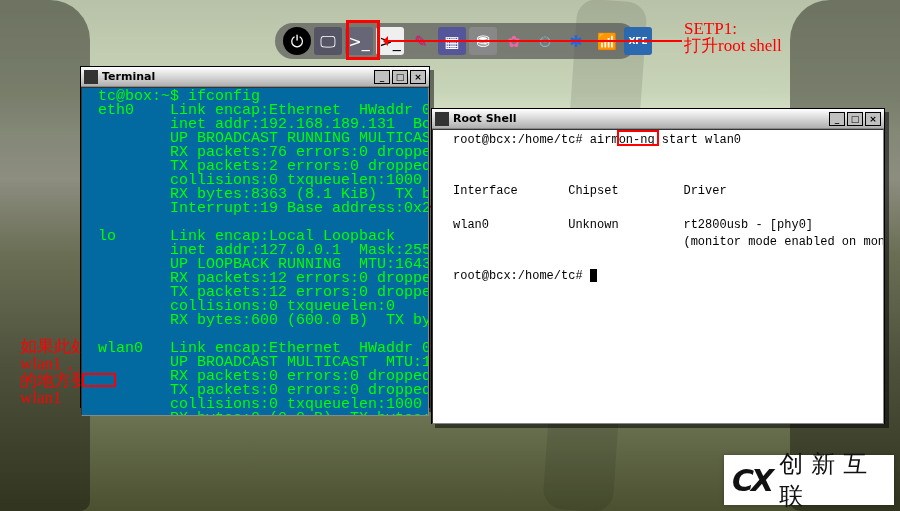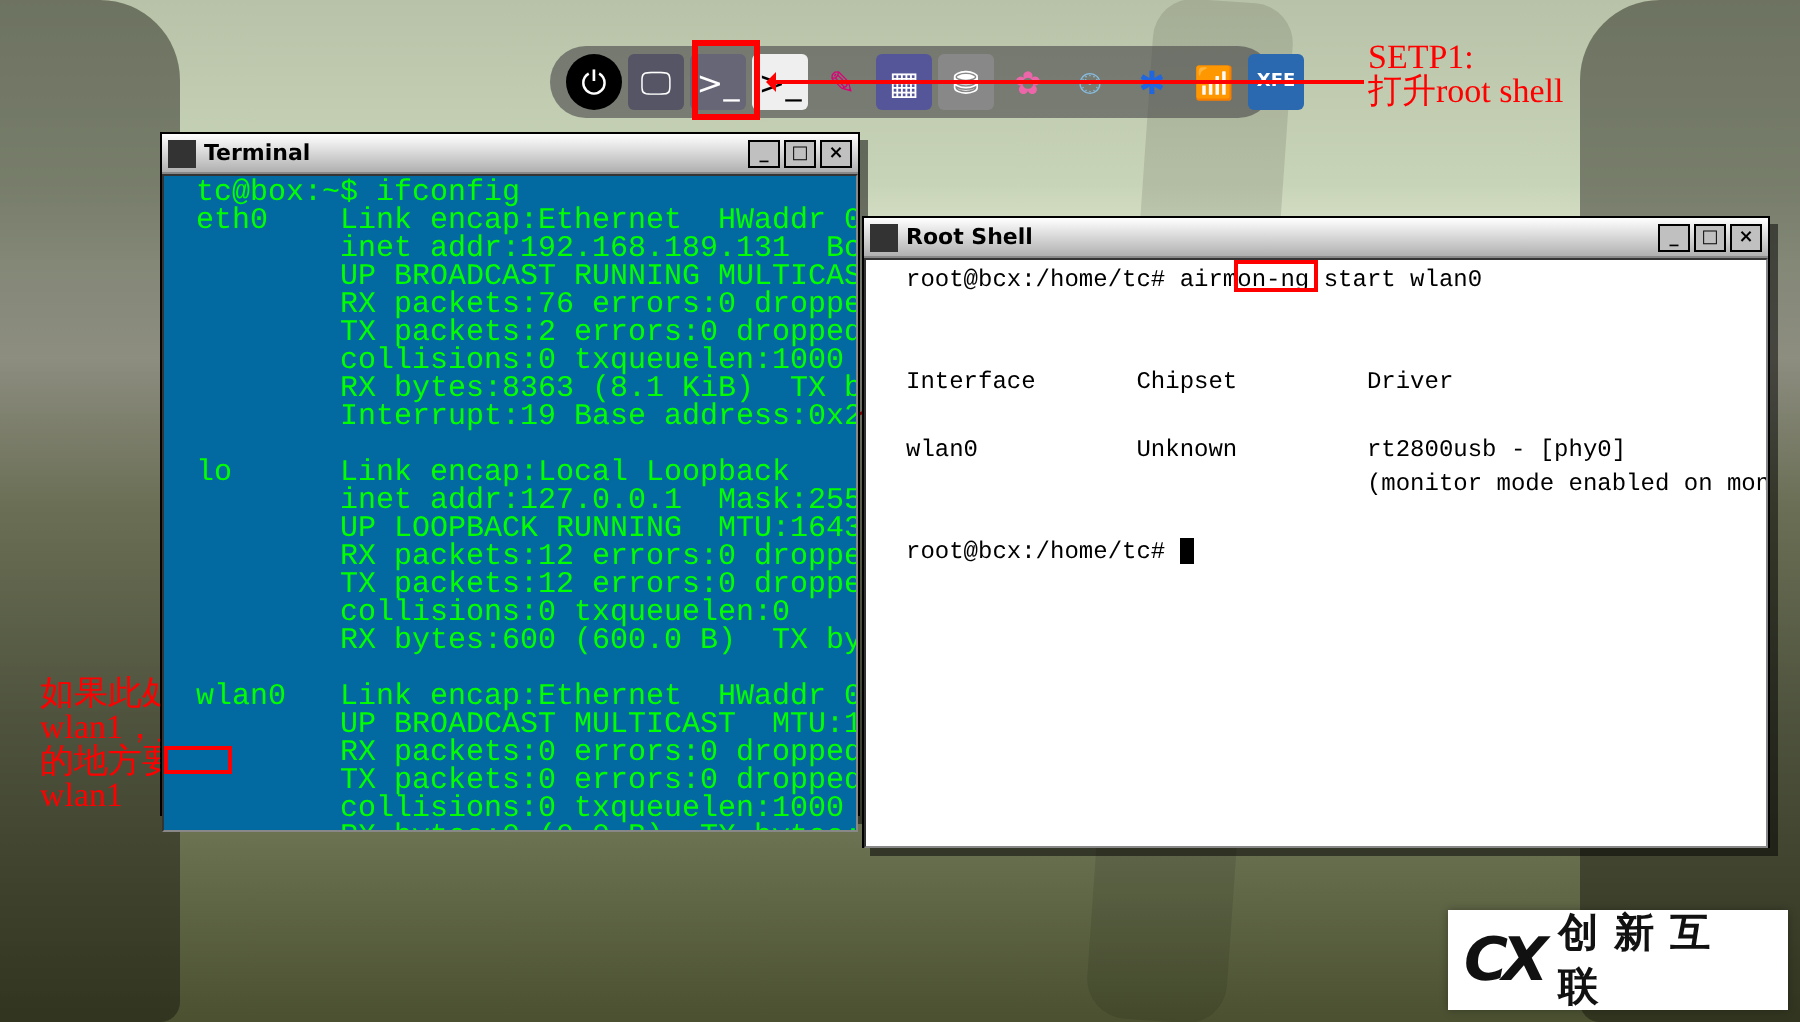--- a/index.html
+++ b/index.html
@@ -85,21 +85,21 @@
   
   #wlan0box2 { position:absolute; left:617px; top:130px; width:42px; height:16px; border:2px solid #f00; }
 
   
   #watermark {
     position:absolute; right:6px; bottom:6px; width:170px; height:50px;
     background:#fff; display:flex; align-items:center; gap:8px; padding:4px 8px;
     box-shadow:0 0 4px rgba(0,0,0,.3);
   }
   #watermark .cx { font-size:30px; font-weight:900; font-style:italic; color:#111; letter-spacing:-3px; }
-  #watermark .zh { font-size:20px; color:#111; font-weight:bold; letter-spacing:8px; font-family:"SimHei","Microsoft YaHei"; }
+  #watermark .zh { font-size:24px; color:#111; font-weight:normal; letter-spacing:8px; font-family:"SimHei","Microsoft YaHei"; }
 </style>
 </head>
 <body>
 
 <div id="desktop">
   <div class="tree t1"></div>
   <div class="tree t2"></div>
   <div class="tree t3"></div>
 
   <div id="taskbar">

